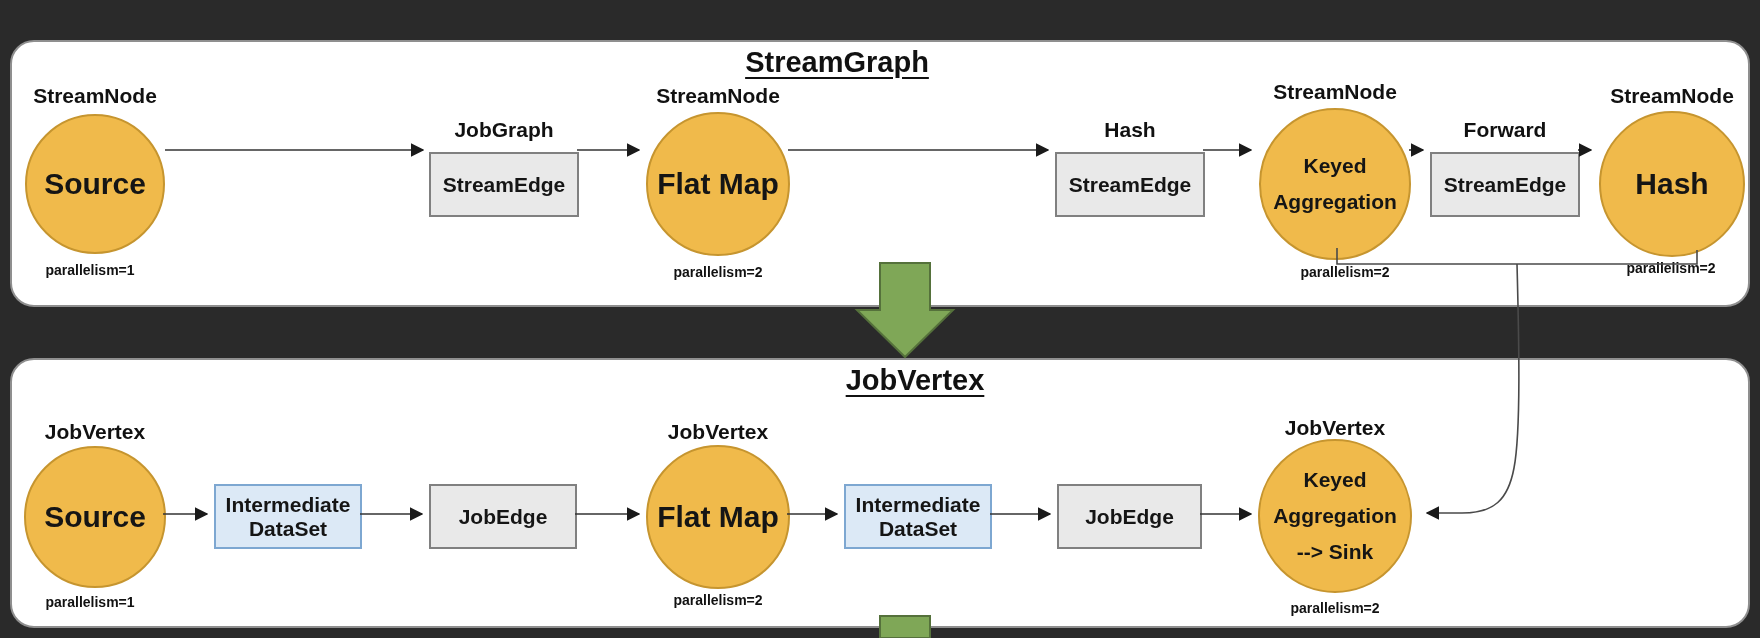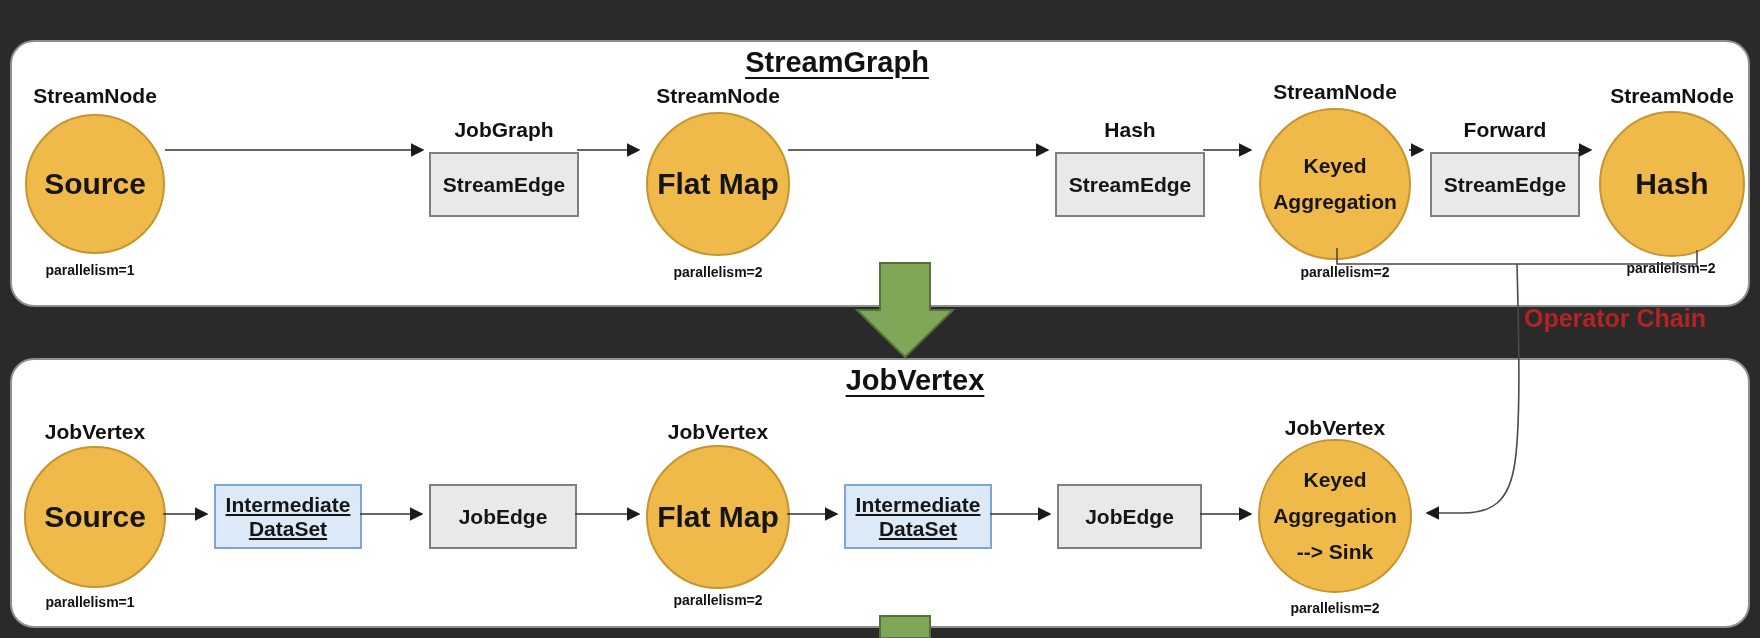--- a/index.html
+++ b/index.html
@@ -17,21 +17,21 @@
     text-align:center;line-height:26px;
   }
   .node.big{font-size:30px;line-height:32px;}
   .node.small{font-size:21px;gap:10px;}
   .box{
     position:absolute;box-sizing:border-box;height:65px;
     display:flex;flex-direction:column;align-items:center;justify-content:center;
     text-align:center;font-size:21px;line-height:24px;
   }
   .box.gray{background:var(--edge-fill,#e9e9e9);border:2px solid var(--edge-border,#808080);}
-  .box.blue{background:var(--dataset-fill,#dce9f6);border:2px solid var(--dataset-border,#7da7d1);text-decoration:underline;}
+  .box.blue{background:var(--dataset-fill,#dce9f6);border:2px solid var(--dataset-border,#7da7d1);}
   .lbl{position:absolute;text-align:center;font-size:21px;color:#111;width:150px;}
   .para{position:absolute;text-align:center;font-size:14px;color:#111;width:170px;}
   .op-chain{position:absolute;font-size:25px;color:var(--chain-red,#b22424);}
   svg.overlay{position:absolute;left:0;top:0;pointer-events:none;}
 </style>
 </head>
 <body>
 
 <div class="stage">
 
@@ -70,21 +70,20 @@
     <div class="box gray" style="left:1418px;top:110px;width:150px;">
       <span>StreamEdge</span>
     </div>
 
     <div class="para" style="left:-7px;top:220px;">parallelism=1</div>
     <div class="para" style="left:621px;top:222px;">parallelism=2</div>
     <div class="para" style="left:1248px;top:222px;">parallelism=2</div>
     <div class="para" style="left:1574px;top:218px;">parallelism=2</div>
   </section>
 
-  <div class="op-chain" style="left:1524px;top:304px;">Operator Chain</div>
 
   <section class="panel" style="left:10px;top:358px;width:1740px;height:270px;">
     <div class="graph-title" style="left:788px;top:4px;width:230px;">JobVertex</div>
 
     <div class="lbl" style="left:8px;top:60px;">JobVertex</div>
     <div class="lbl" style="left:631px;top:60px;">JobVertex</div>
     <div class="lbl" style="left:1248px;top:56px;">JobVertex</div>
 
     <div class="node big" style="left:12px;top:86px;width:142px;height:142px;">
       <span>Source</span>

